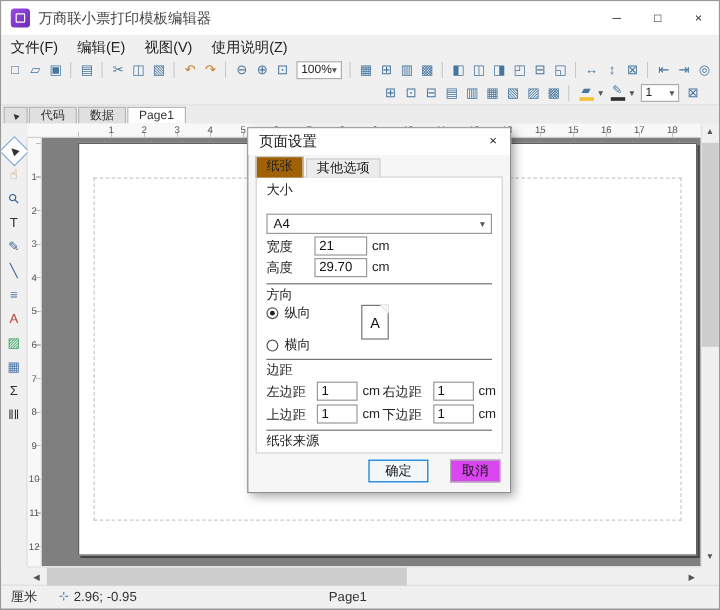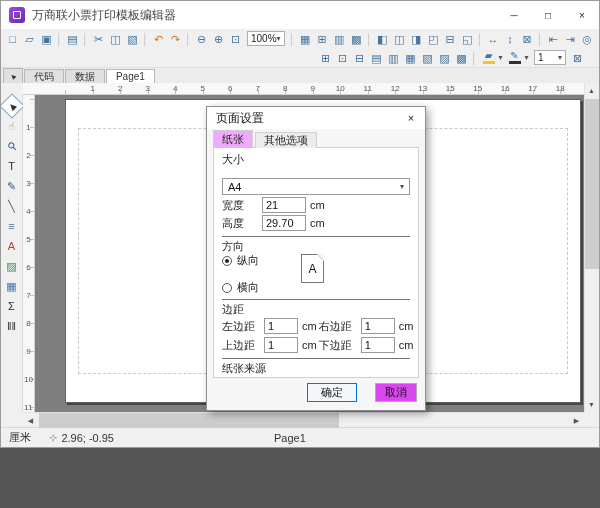--- a/index.html
+++ b/index.html
@@ -1,17 +1,17 @@
 <!DOCTYPE html>
 <html><head>
 <meta charset="utf-8">
 <style>
   *{margin:0;padding:0;box-sizing:border-box;font-family:"Liberation Sans","DejaVu Sans",sans-serif;}
   html,body{background:#555;}
-  .window{position:relative;width:600px;height:448px;background:#f0f0f0;border:1px solid #9a9a9a;
+  .window{position:relative;width:600px;height:508px;background:#f0f0f0;border:1px solid #9a9a9a;
           display:flex;flex-direction:column;overflow:hidden;}
 
   
   .titlebar{height:28px;background:#ffffff;display:flex;align-items:center;padding-left:8px;flex:0 0 auto;}
   .appicon{position:relative;width:16px;height:16px;border-radius:3px;background:linear-gradient(135deg,#9a4ae2,#6b2bb8);flex:none;}
   .appicon::after{content:"";position:absolute;inset:4px;border:1.5px solid #fff;border-radius:1px;}
   .wtitle{font-size:12px;color:#444;margin-left:7px;white-space:nowrap;}
   .winbtns{margin-left:auto;display:flex;height:100%;}
   .winbtn{width:34px;height:100%;display:flex;align-items:center;justify-content:center;font-size:10px;color:#222;}
 
@@ -76,21 +76,21 @@
   .st-pos-icon{font-size:10px;color:#46759e;}
   .st-page{margin-left:160px;}
 
   
   .dialog{position:absolute;left:205px;top:105px;width:220px;height:305px;background:#f6f6f6;border:1px solid #8f8f8f;
           box-shadow:3px 3px 8px rgba(0,0,0,.35);z-index:10;display:flex;flex-direction:column;}
   .dlg-title{height:22px;background:#ffffff;display:flex;align-items:center;justify-content:space-between;padding-left:9px;font-size:12px;color:#111;flex:0 0 auto;}
   .dlg-close{width:28px;height:22px;display:flex;align-items:center;justify-content:center;font-size:11px;color:#222;}
   .dlg-tabs{display:flex;padding-left:6px;height:18px;align-items:flex-end;flex:0 0 auto;}
   .dlg-tab{font-size:11px;line-height:15px;padding:0 8px;background:#ececec;border:1px solid #d0d0d0;border-bottom:none;margin-right:2px;position:relative;top:1px;color:#222;}
-  .dlg-tab.selected{background:#f0abfc;z-index:2;line-height:17px;}
+  .dlg-tab.selected{background:#a16207;z-index:2;line-height:17px;}
   .dlg-frame{flex:1;margin:0 6px;border:1px solid #d0d0d0;background:#fff;padding:5px 8px;overflow:hidden;}
   .grp-h{font-size:11px;color:#222;height:13px;line-height:13px;}
   .grp.line{border-top:1px solid #737373;margin-top:5px;padding-top:3px;}
   .select{display:flex;align-items:center;justify-content:space-between;height:17px;border:1px solid #999;background:#fff;font-size:11px;padding:0 5px;color:#111;}
   .select.wide{width:100%;margin-top:12px;text-align:right;}
   .select.src{width:104px;margin-left:auto;background:#f2f2f2;}
   .frow{display:flex;align-items:center;margin-top:2px;font-size:11px;}
   .flabel{width:40px;color:#222;flex:none;}
   .fin{width:44px;height:16px;border:1px solid #999;font-size:11px;padding:0 3px;background:#fff;color:#111;}
   .funit{margin-left:4px;color:#222;}
@@ -121,20 +121,26 @@
   <div class="titlebar" data-name="title-bar">
     <span class="appicon" data-name="app-icon"></span>
     <span class="wtitle" data-name="window-title">万商联小票打印模板编辑器</span>
     <span class="winbtns" data-name="window-controls">
       <span class="winbtn" data-name="minimize-button">─</span>
       <span class="winbtn" data-name="maximize-button">□</span>
       <span class="winbtn" data-name="close-button">×</span>
     </span>
   </div>
 
+  <div class="menubar" data-name="menu-bar">
+      <span class="menuitem" data-name="menu-item">文件(F)</span>
+      <span class="menuitem" data-name="menu-item">编辑(E)</span>
+      <span class="menuitem" data-name="menu-item">视图(V)</span>
+      <span class="menuitem" data-name="menu-item">使用说明(Z)</span>
+    </div>
 
   <div class="toolbar row1" data-name="toolbar-row-1">
     <span class="tbgroup">
         <span class="tbi" data-name="new-icon">□</span>
         <span class="tbi" data-name="open-icon">▱</span>
         <span class="tbi" data-name="save-icon">▣</span>
         <span class="tbi" data-name="toolbar-separator">│</span>
         <span class="tbi" data-name="print-icon">▤</span>
         <span class="tbi" data-name="toolbar-separator">│</span>
         <span class="tbi" data-name="cut-icon">✂</span>

